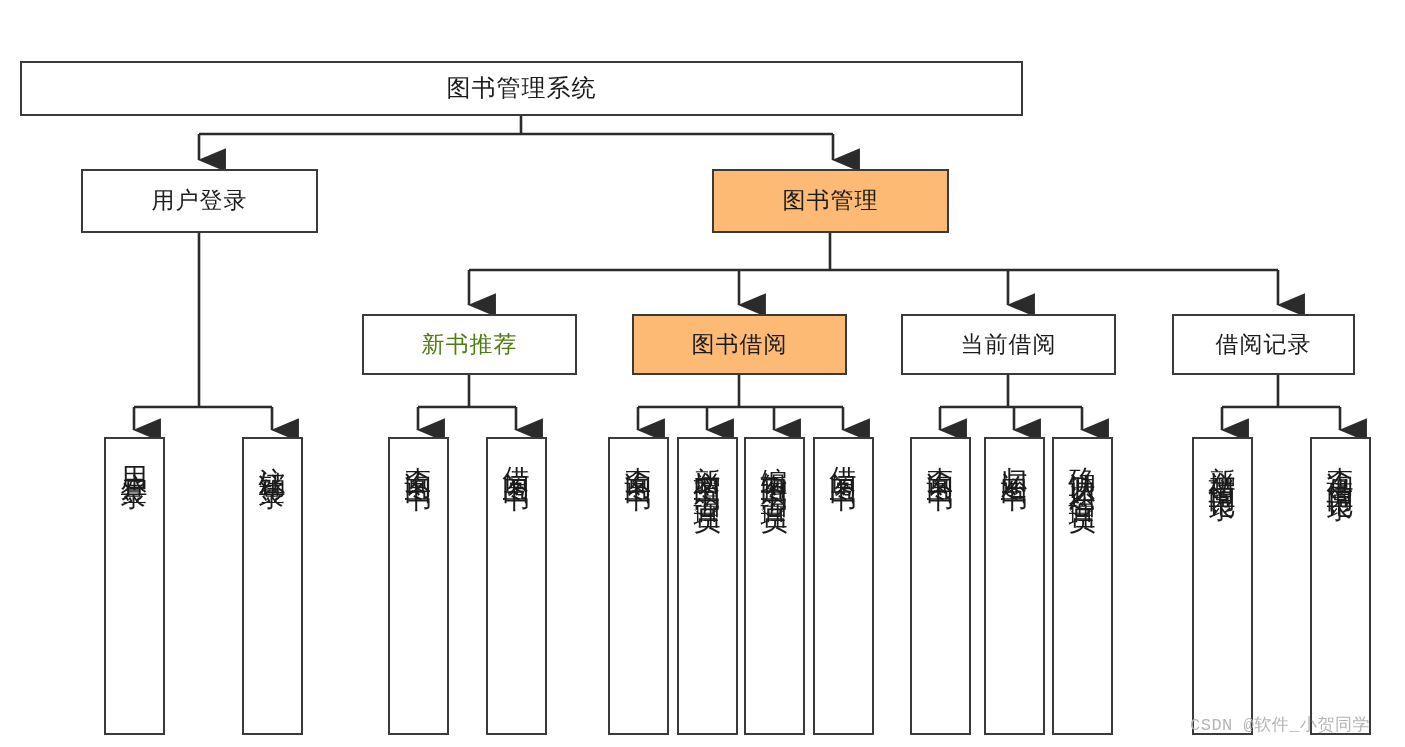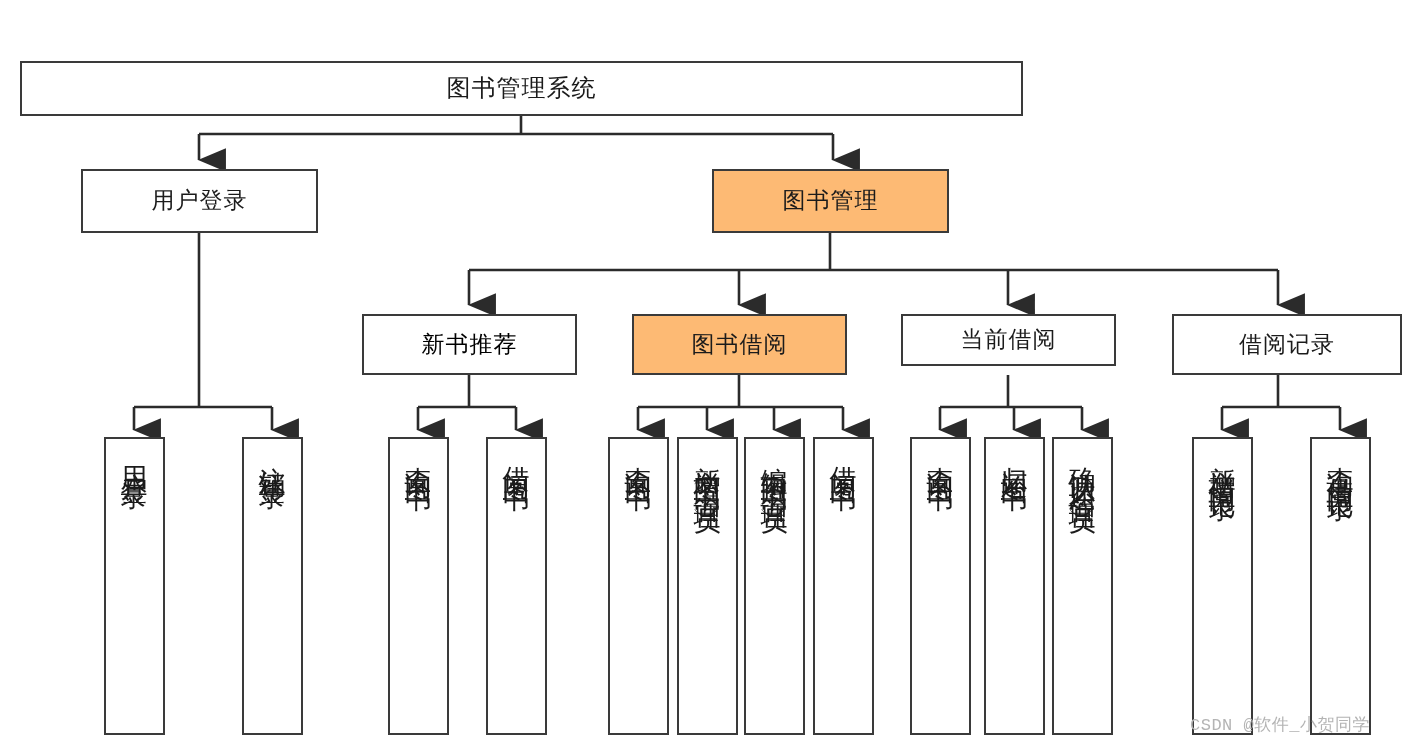--- a/index.html
+++ b/index.html
@@ -113,30 +113,30 @@
 <div id="nodes">
     <div class="node horiz root" style="left: 20px; top: 13px; width: 1003px; height: 55px; border-color: rgb(58, 58, 58); background: rgb(255, 255, 255); color: rgb(27, 27, 27); margin-top: 48px;">
       <span class="lbl">图书管理系统</span>
     </div>
     <div class="node horiz" style="left: 81px; top: 169px; width: 237px; height: 64px; border-color: rgb(58, 58, 58); background: rgb(255, 255, 255); color: rgb(27, 27, 27);">
       <span class="lbl">用户登录</span>
     </div>
     <div class="node horiz" style="left: 712px; top: 169px; width: 237px; height: 64px; border-color: rgb(58, 58, 58); background: #fdba74; color: rgb(27, 27, 27);">
       <span class="lbl">图书管理</span>
     </div>
-    <div class="node horiz" style="left: 362px; top: 314px; width: 215px; height: 61px; border-color: rgb(58, 58, 58); background: rgb(255, 255, 255); color: #000000;">
+    <div class="node horiz" style="left: 362px; top: 314px; width: 215px; height: 61px; border-color: rgb(58, 58, 58); background: rgb(255, 255, 255); color: #4d7c0f;">
       <span class="lbl">新书推荐</span>
     </div>
     <div class="node horiz" style="left: 632px; top: 314px; width: 215px; height: 61px; border-color: rgb(58, 58, 58); background: #fdba74; color: rgb(27, 27, 27);">
       <span class="lbl">图书借阅</span>
     </div>
-    <div class="node horiz" style="left: 901px; top: 314px; width: 215px; height: 52px; border-color: rgb(58, 58, 58); background: rgb(255, 255, 255); color: rgb(27, 27, 27);">
+    <div class="node horiz" style="left: 901px; top: 314px; width: 215px; height: 61px; border-color: rgb(58, 58, 58); background: rgb(255, 255, 255); color: rgb(27, 27, 27);">
       <span class="lbl">当前借阅</span>
     </div>
-    <div class="node horiz" style="left: 1172px; top: 314px; width: 230px; height: 61px; border-color: rgb(58, 58, 58); background: rgb(255, 255, 255); color: rgb(27, 27, 27);">
+    <div class="node horiz" style="left: 1172px; top: 314px; width: 183px; height: 61px; border-color: rgb(58, 58, 58); background: rgb(255, 255, 255); color: rgb(27, 27, 27);">
       <span class="lbl">借阅记录</span>
     </div>
     <div class="node vert" style="left: 104px; top: 437px; width: 61px; height: 298px; border-color: rgb(58, 58, 58); background: rgb(255, 255, 255); color: rgb(27, 27, 27);">
       <span class="lbl">用户登录</span>
     </div>
     <div class="node vert" style="left: 242px; top: 437px; width: 61px; height: 298px; border-color: rgb(58, 58, 58); background: rgb(255, 255, 255); color: rgb(27, 27, 27);">
       <span class="lbl">注销登录</span>
     </div>
     <div class="node vert" style="left: 388px; top: 437px; width: 61px; height: 298px; border-color: rgb(58, 58, 58); background: rgb(255, 255, 255); color: rgb(27, 27, 27);">
       <span class="lbl">查询图书</span>

